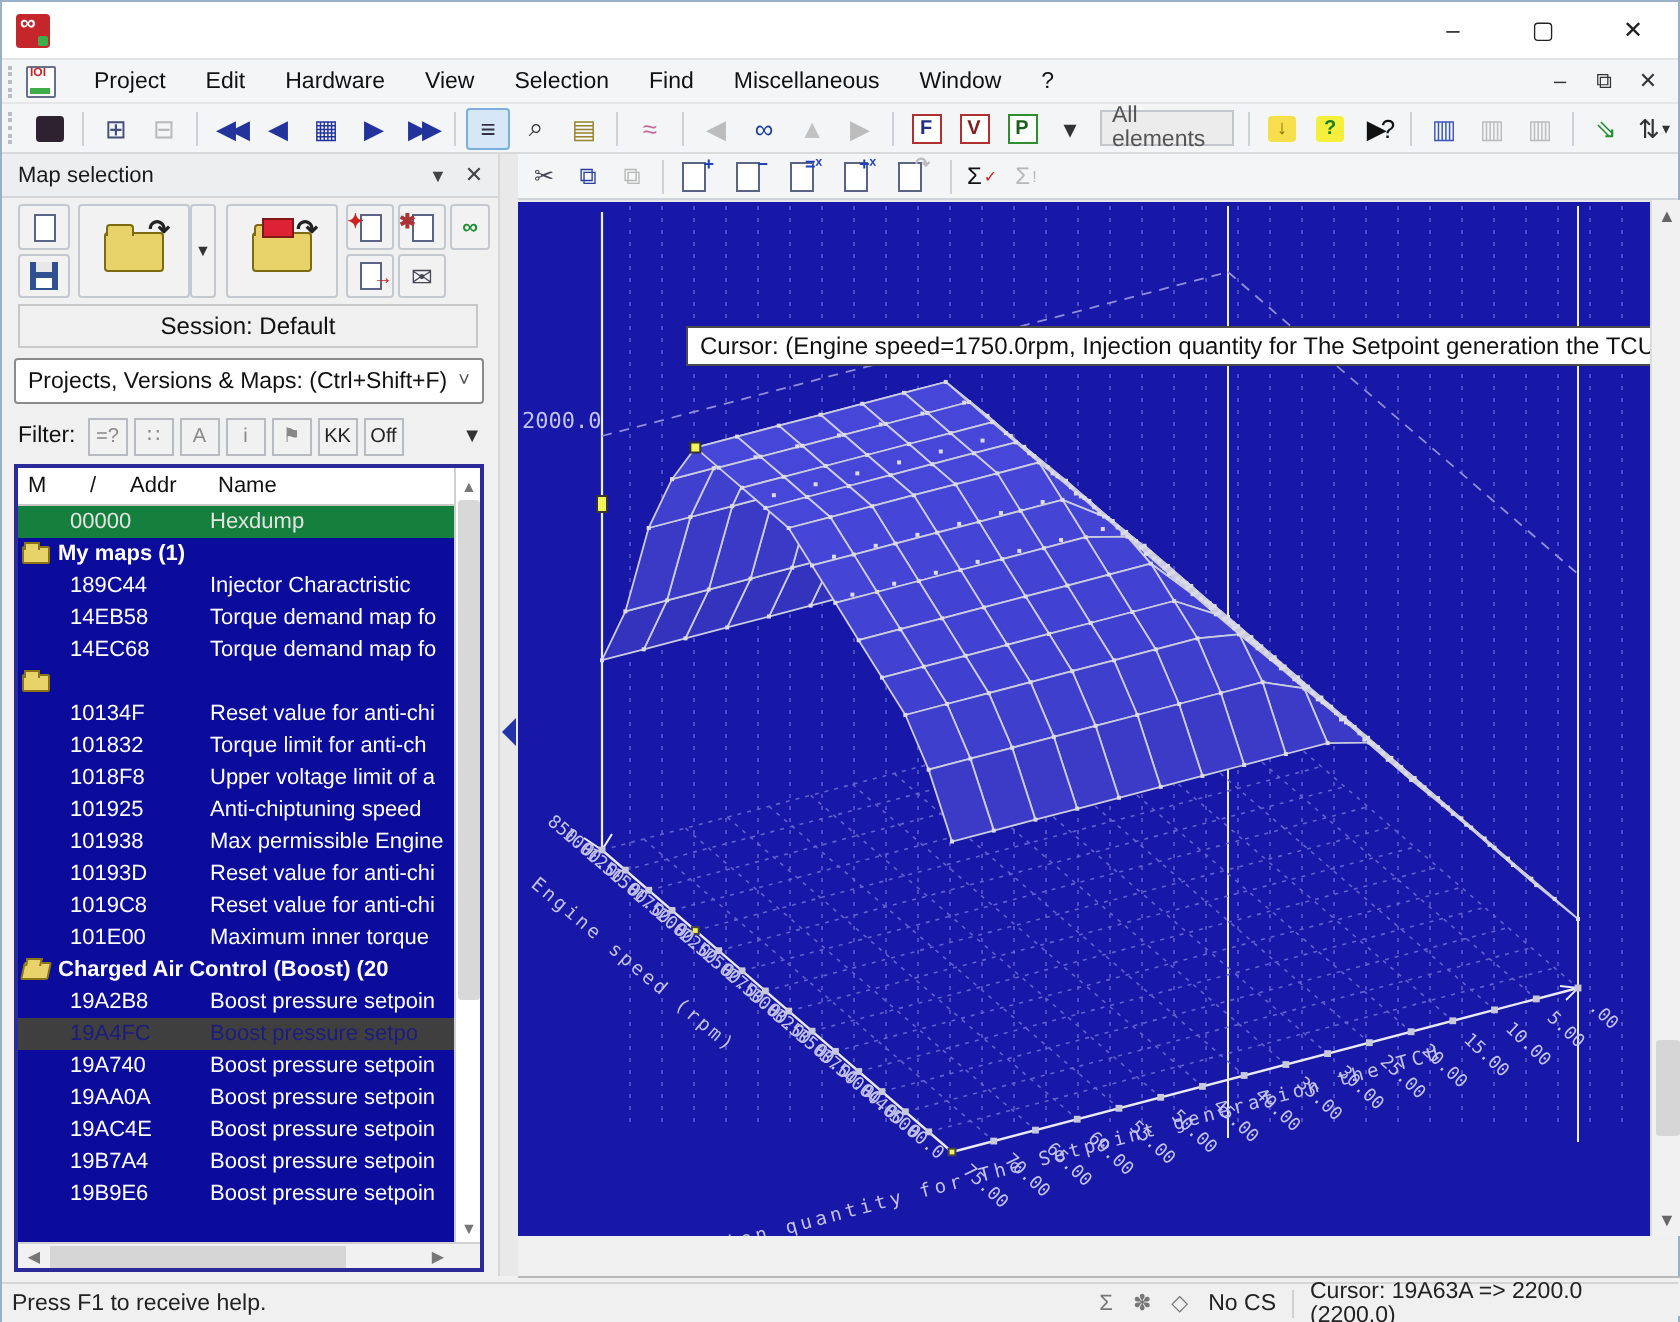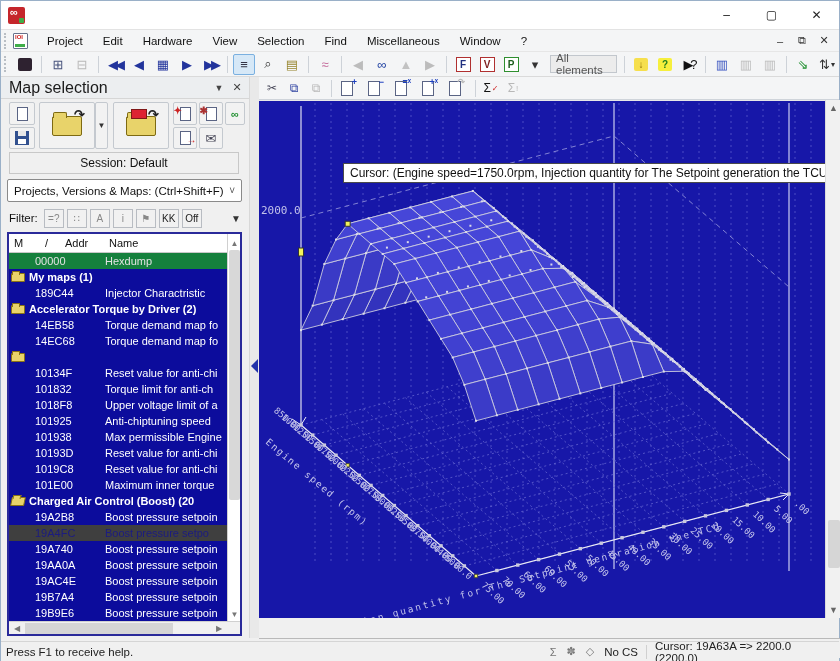--- a/index.html
+++ b/index.html
@@ -37,21 +37,21 @@
   .tb-sep { width:1px; height:17px; background:#cdd2d8; margin:0 4px; flex:none; }
   .tb-chip { width:14px; height:13px; border-radius:2px; display:inline-flex; align-items:center; justify-content:center; font-size:10px; font-weight:bold; }
   .tb-boxed { width:15px; height:15px; border:1.5px solid; display:inline-flex; align-items:center; justify-content:center; font-size:10px; font-weight:bold; background:#fff; }
   .tb-combo { width:96px; height:18px; background:#ececec; border:1px solid #c2c7cd; color:#555; font-size:11.5px; display:flex; align-items:center; padding-left:5px; margin:0 3px; }
   .tb-suffix { font-size:8px; margin-left:1px; }
   .doc-ic { width:12px; height:15px; background:#fff; border:1px solid #5a6484; position:relative; }
   .doc-badge { position:absolute; right:-5px; top:-5px; font-size:9px; font-weight:bold; }
 
   
   #map-header { position:absolute; left:0; top:0; width:248px; height:22px; background:#eceef0; border-bottom:1px solid #d6d6d6; display:flex; align-items:center; padding:0 4px 0 8px; }
-  #map-header .title { font-size:16px; color:#1a1a1a; }
+  #map-header .title { font-size:11px; color:#1a1a1a; }
   #map-header .hdr-btn { margin-left:auto; width:16px; text-align:center; color:#444; font-size:9px; }
   #map-header .hdr-btn.x { margin-left:2px; font-size:11px; }
   #map-panel { position:absolute; left:0; top:99px; width:248px; height:538px; background:#f0f0f0; }
   .big-btn { position:absolute; background:#f2f2f2; border:1px solid #c4c9cf; border-radius:2px; display:flex; align-items:center; justify-content:center; }
   .folder { width:30px; height:20px; position:relative; background:#e8d36a; border:1px solid #7e6a12; border-radius:2px; }
   .folder::before { content:""; position:absolute; left:0; top:-5px; width:12px; height:5px; background:#e8d36a; border:1px solid #7e6a12; border-bottom:none; border-radius:2px 2px 0 0; }
   .folder .arrow { position:absolute; right:-4px; top:-10px; font-size:13px; color:#222; font-weight:bold; }
   .folder .redbox { position:absolute; left:4px; top:-8px; width:16px; height:10px; background:#d23; border:1px solid #801818; }
   .floppy { width:14px; height:14px; background:#31508f; position:relative; }
   .floppy::after { content:""; position:absolute; left:3px; top:0; width:8px; height:5px; background:#e8e8e8; }
@@ -379,24 +379,20 @@
             <span class="addr">00000</span>
             <span class="nm">Hexdump</span>
           </div>
           <div class="trow folder-row">
             <span class="fold-ic"></span>
             <span class="ftxt">My maps (1)</span>
           </div>
           <div class="trow ">
             <span class="addr">189C44</span>
             <span class="nm">Injector Charactristic</span>
-          </div>
-          <div class="trow folder-row">
-            <span class="fold-ic"></span>
-            <span class="ftxt">Accelerator Torque by Driver (2)</span>
           </div>
           <div class="trow ">
             <span class="addr">14EB58</span>
             <span class="nm">Torque demand map fo</span>
           </div>
           <div class="trow ">
             <span class="addr">14EC68</span>
             <span class="nm">Torque demand map fo</span>
           </div>
           <div class="trow folder-row">

